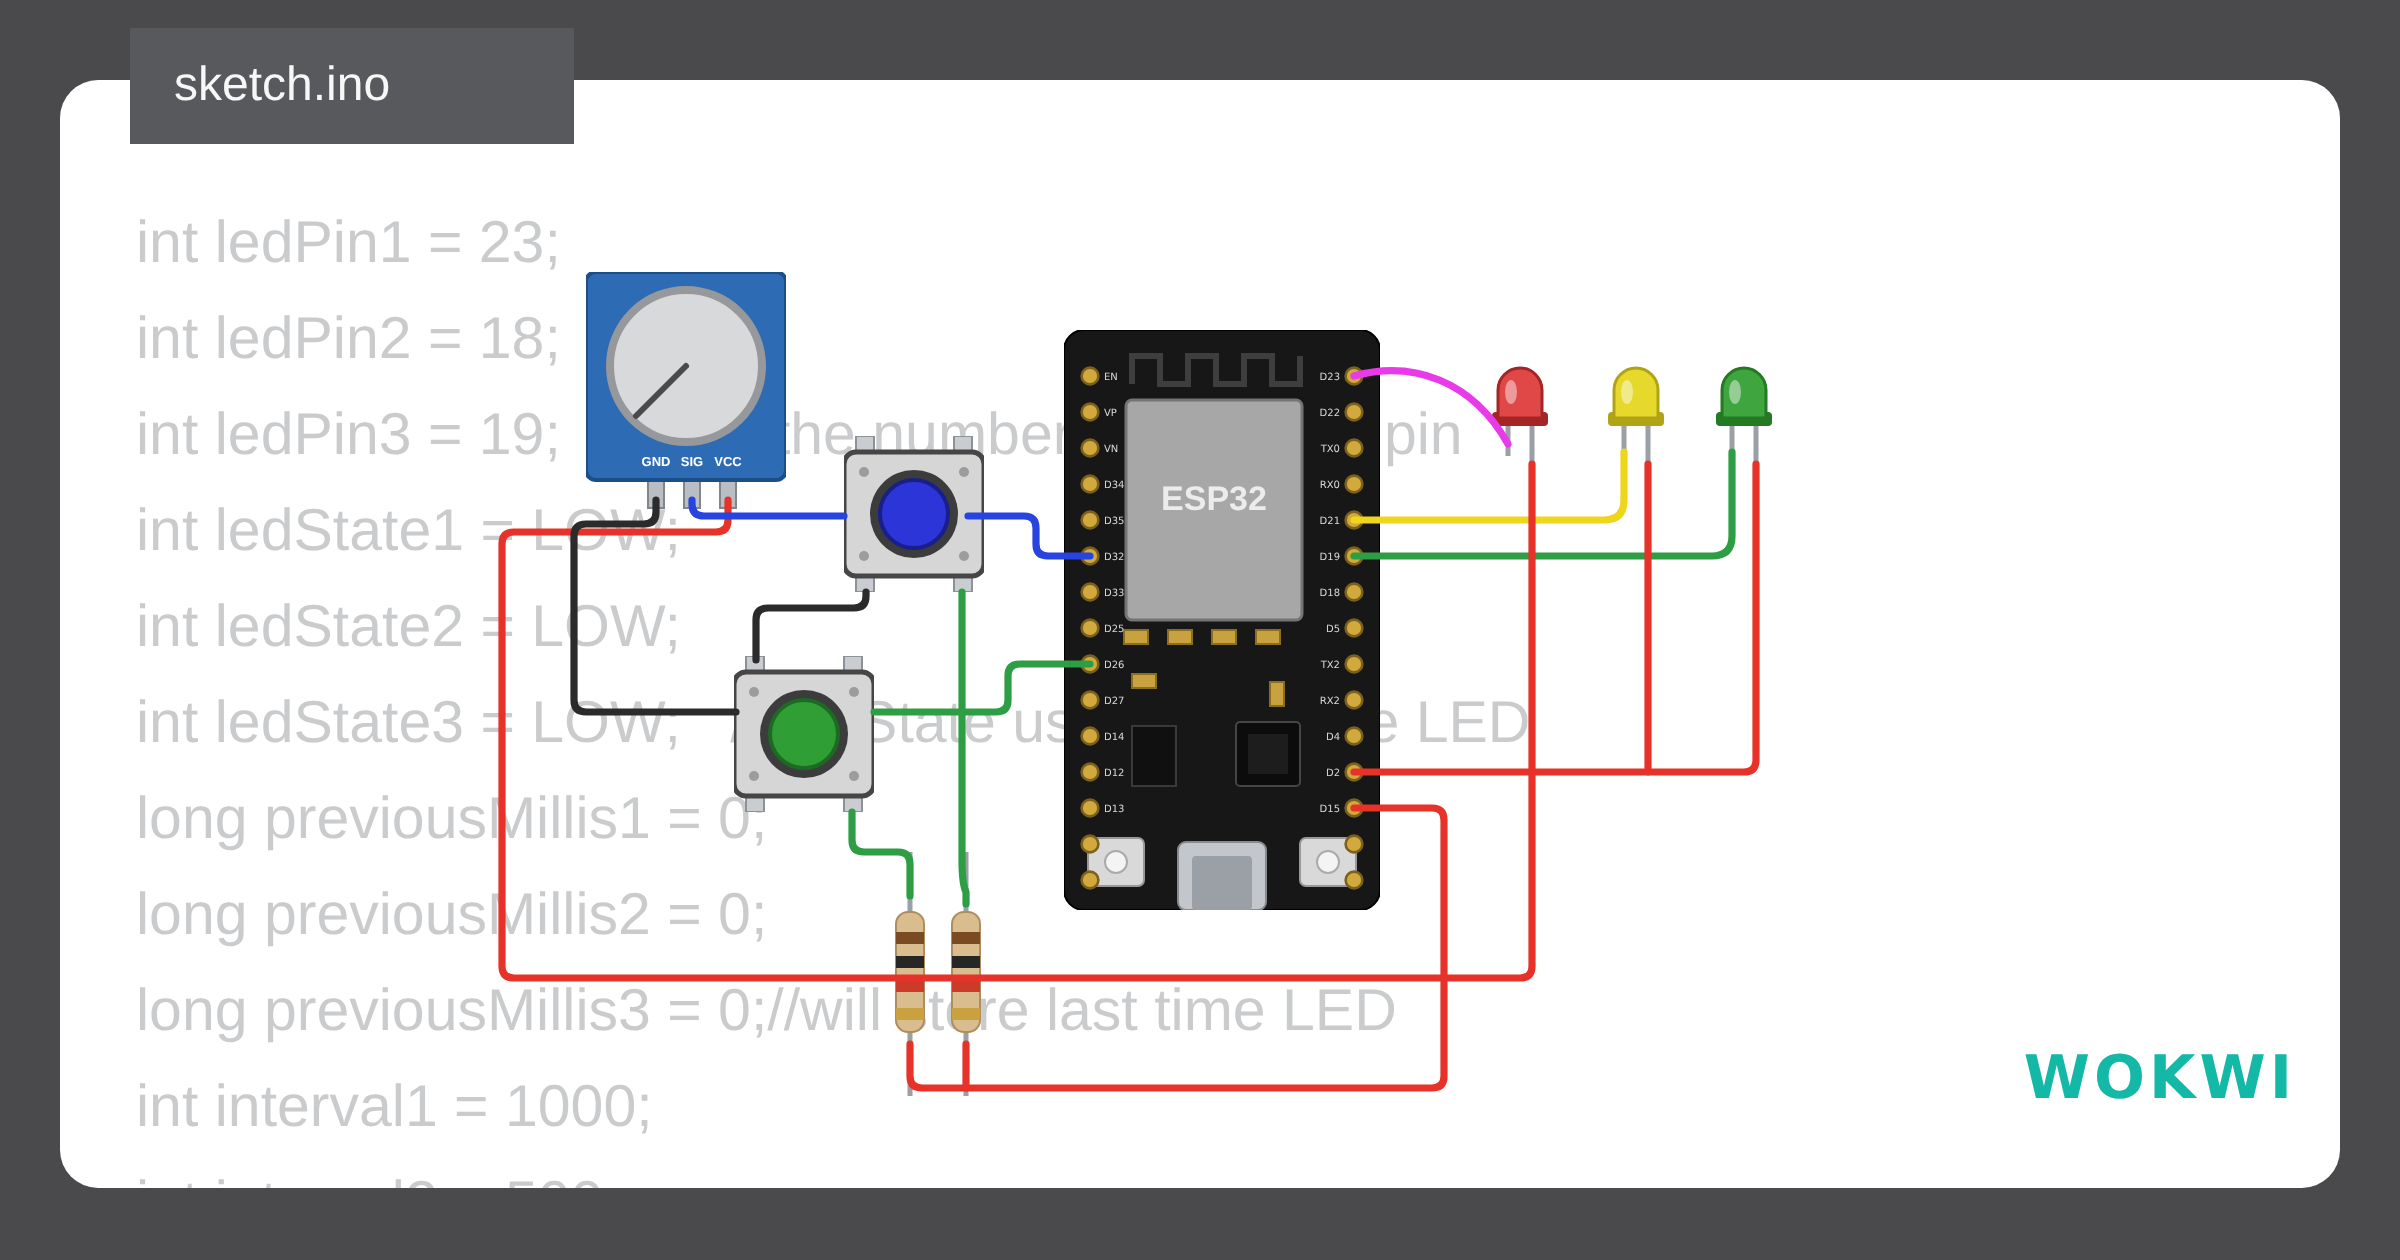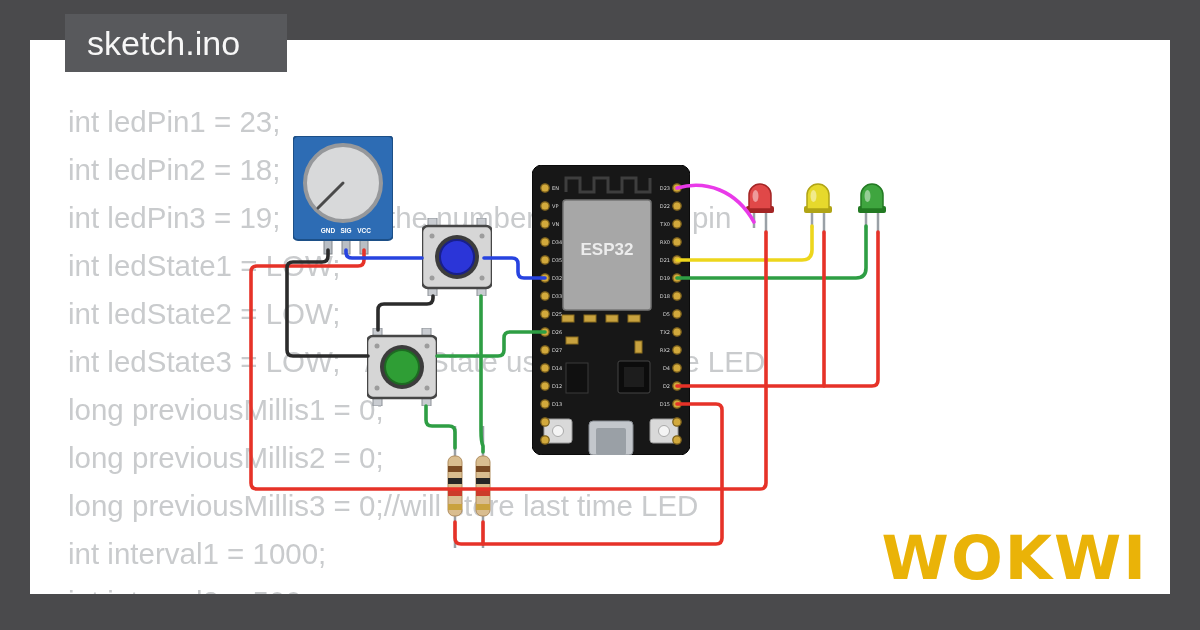--- a/index.html
+++ b/index.html
@@ -1,21 +1,21 @@
 <!DOCTYPE html>
 <html><head>
 <meta charset="utf-8">
 <style>
   * { margin:0; padding:0; box-sizing:border-box; }
   body { width:1200px; height:630px; font-family:"Liberation Sans", sans-serif; }
   .frame { position:relative; width:1200px; height:630px; background:#4a4a4c; overflow:hidden; }
-  .canvas { position:absolute; left:30px; top:40px; width:1140px; height:554px; background:#ffffff; overflow:hidden; z-index:1; }
+  .canvas { position:absolute; left:30px; top:40px; width:1140px; height:554px; background:#ffffff; overflow:hidden; z-index:1;border-radius:19px; }
   .code { position:absolute; left:38px; top:58px; font-size:29.5px; line-height:48px; color:#c9cbcd; white-space:pre; }
-  .title-box { position:absolute; left:65px; top:14px; width:222px; height:58px; background:#58595c; color:#f7f7f7; font-size:34px; line-height:58px; padding-left:22px; z-index:6; }
-  .logo { position:absolute; right:52px; top:522px; font-family:"DejaVu Sans", sans-serif; font-weight:800; font-size:61px; letter-spacing:2px; color:#eab308; z-index:2; }
+  .title-box { position:absolute; left:65px; top:14px; width:222px; height:58px; background:#58595c; color:#f7f7f7; font-size:24px; line-height:58px; padding-left:22px; z-index:6; }
+  .logo { position:absolute; right:52px; top:522px; font-family:"DejaVu Sans", sans-serif; font-weight:800; font-size:30px; letter-spacing:2px; color:#14b8a6; z-index:2; }
   .circuit { position:absolute; left:0; top:0; width:956px; height:630px; z-index:2; }
   .part { position:absolute; }
   #wires { position:absolute; left:0; top:0; z-index:5; }
   .pin-label { font-family:"DejaVu Sans", sans-serif; font-size:5px; fill:#d8d8d8; }
   .esp-text { font-family:"Liberation Sans", sans-serif; font-size:17px; font-weight:bold; fill:#ececec; }
   .pot-label { font-family:"Liberation Sans", sans-serif; font-size:6.5px; font-weight:bold; fill:#ffffff; }
   .led-leg { stroke:#9aa0a6; stroke-width:2.5; fill:none; }
   .led-highlight { fill:rgba(255,255,255,0.45); }
   .code-line { height:48px; }
 </style>

